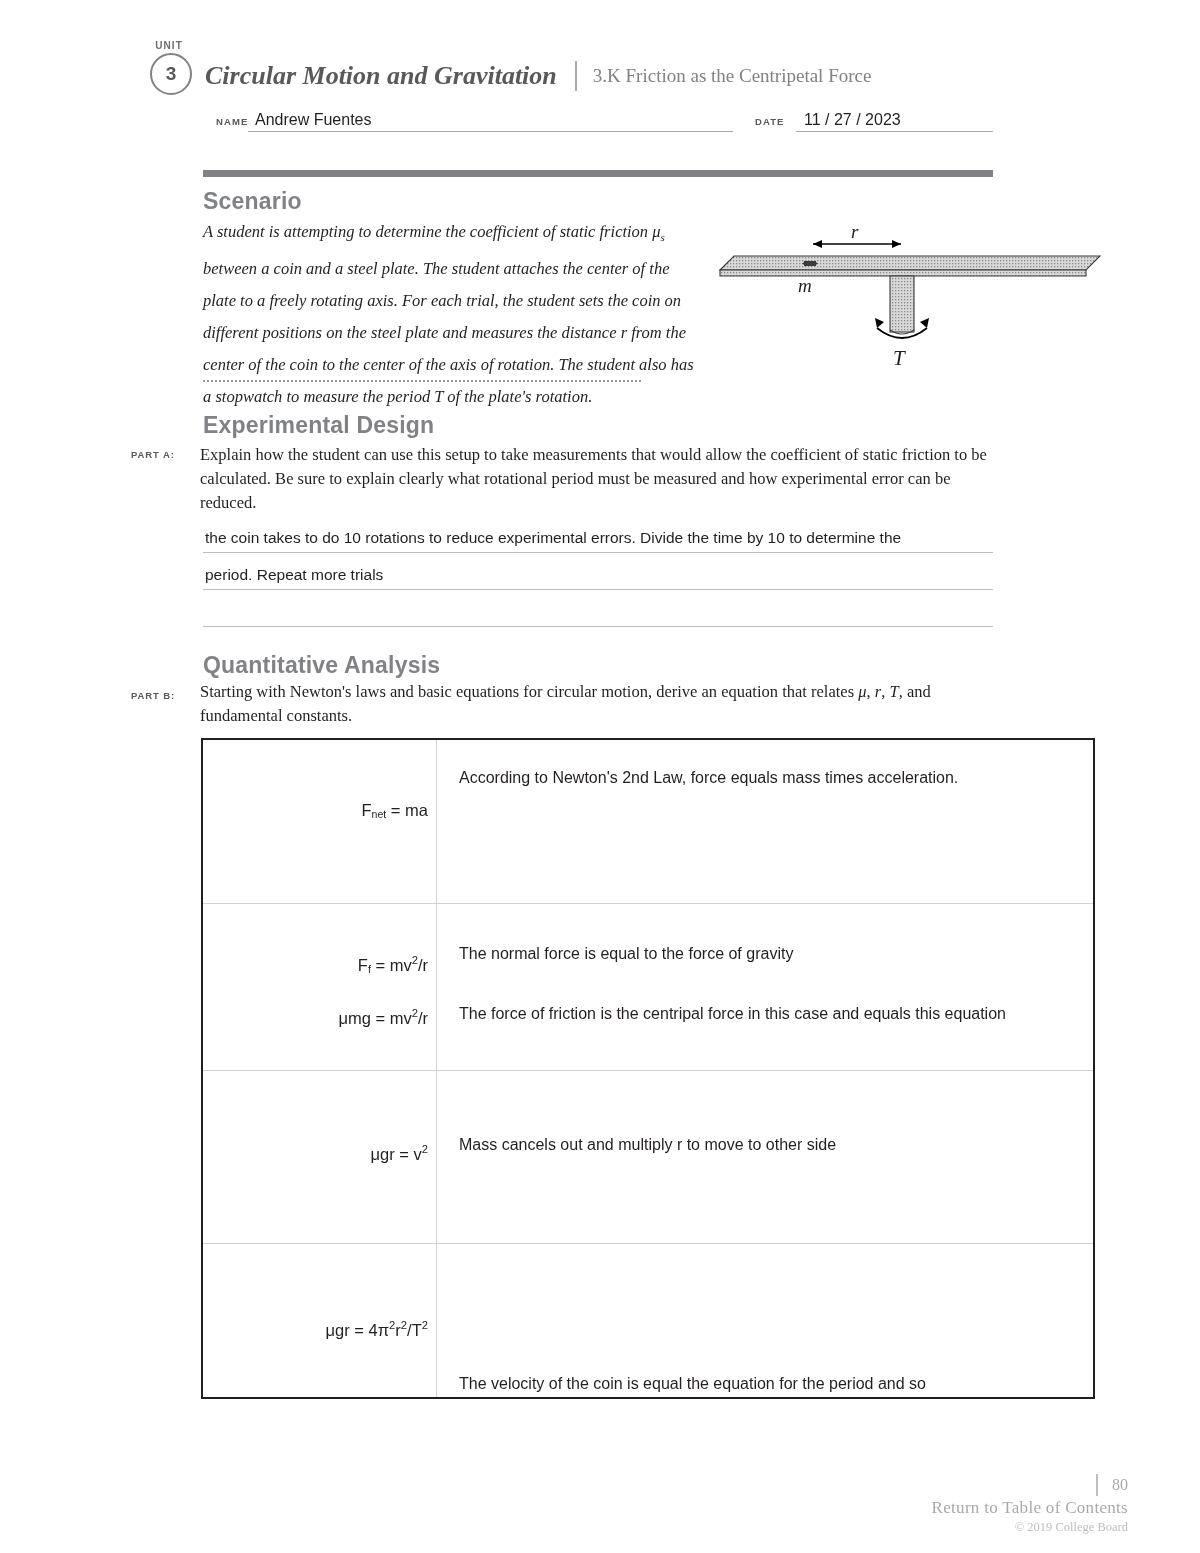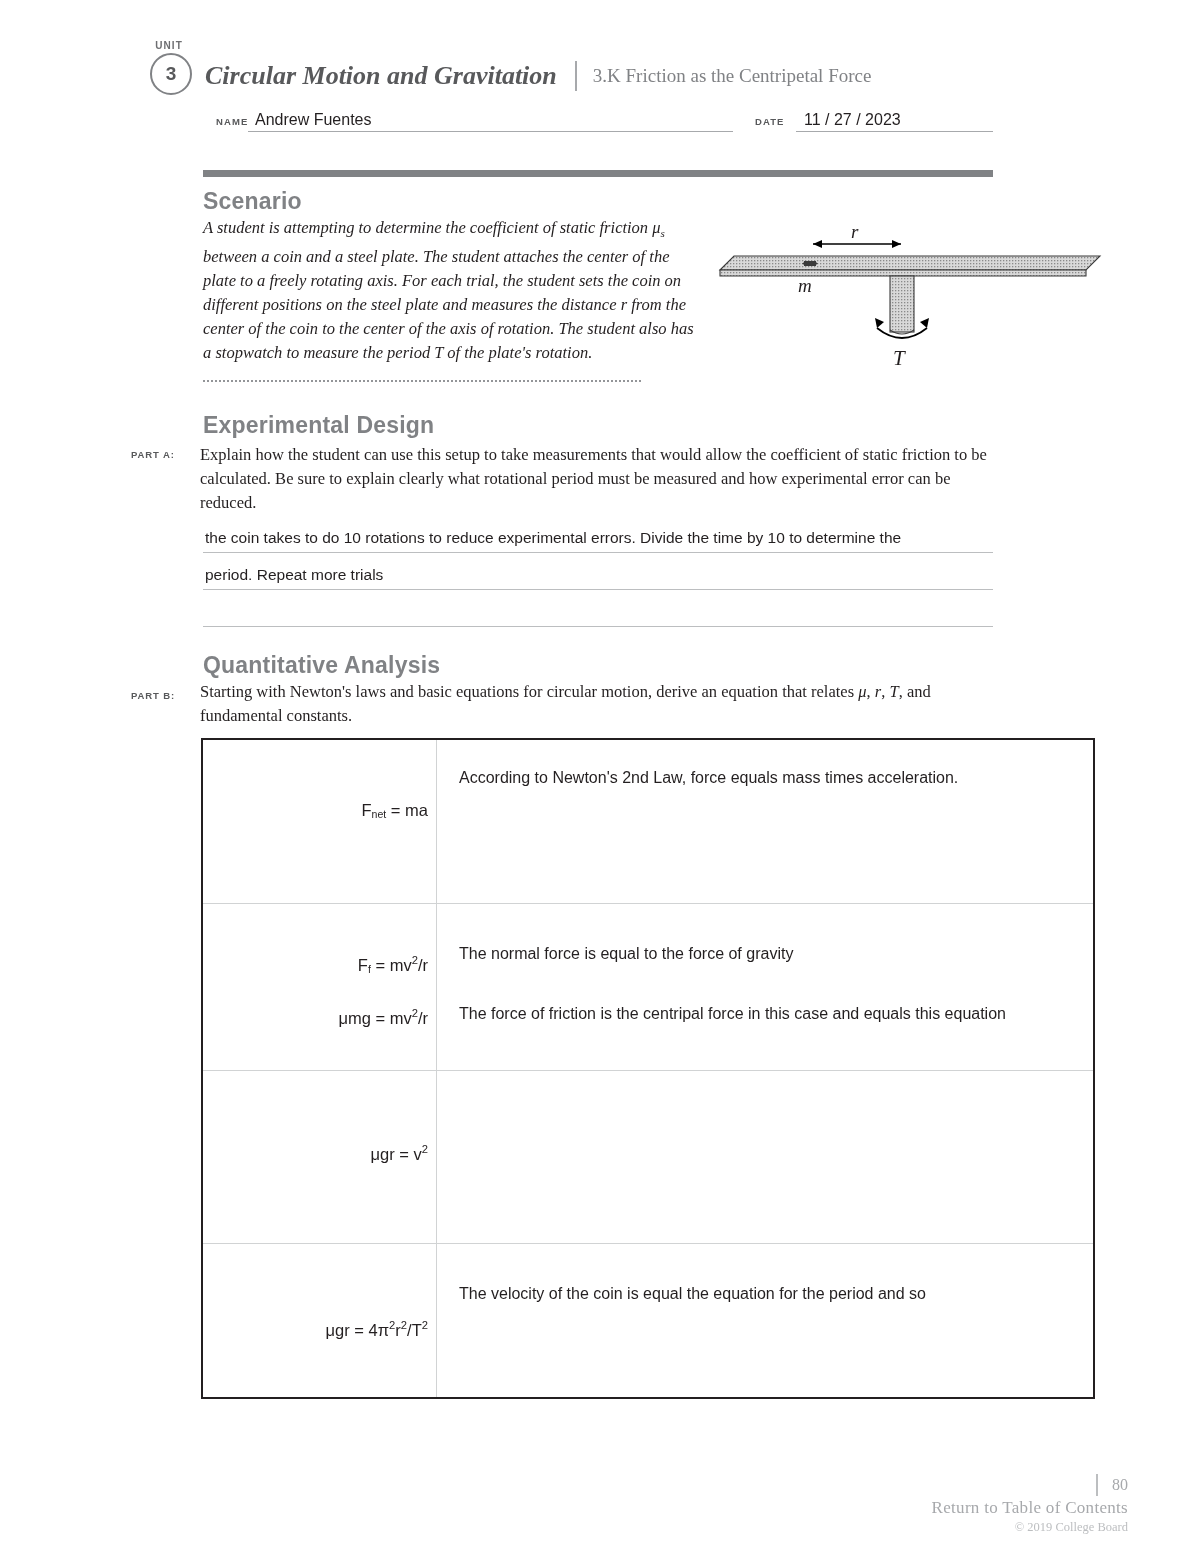--- a/index.html
+++ b/index.html
@@ -139,21 +139,21 @@
   
   #scenario-heading { left: 203px; top: 188px; }
   .scenario-body {
     position: absolute;
     left: 203px;
     top: 216px;
     width: 492px;
     font-family: "Liberation Serif", serif;
     font-style: italic;
     font-size: 16.5px;
-    line-height: 24px;
+    line-height: 32px;
     color: #231f20;
   }
   .scenario-body .sub {
     font-size: 11px;
     vertical-align: sub;
   }
   .dotted-rule {
     position: absolute;
     left: 203px;
     top: 380px;
@@ -252,21 +252,21 @@
     color: #231f20;
     line-height: 1.7;
   }
   .r1 { height: 163px; }
   .r2 { height: 166px; }
   .r3 { height: 172px; }
   .r4 { height: 153px; }
 
   .r2 .cell-eq { justify-content: space-around; padding-top: 34px; padding-bottom: 26px; }
   .r2 .cell-ex { justify-content: space-around; padding-top: 20px; padding-bottom: 26px; }
-  .r4 .cell-ex { justify-content: flex-start; padding-top: 36px; }
+  .r4 .cell-ex { justify-content: flex-end; padding-top: 36px; }
   .r4 .cell-ex .ex-text + .ex-text { margin-top: 12px; }
   .r4 .cell-eq { padding-top: 18px; }
   .r1 .cell-ex { justify-content: flex-start; padding-top: 24px; }
   .r1 .cell-eq { padding-bottom: 22px; }
   .r3 .cell-ex { justify-content: flex-start; padding-top: 60px; }
   .r3 .cell-eq { padding-bottom: 8px; }
 
   sup { font-size: 0.68em; vertical-align: super; }
   sub { font-size: 0.64em; vertical-align: -0.22em; }
 
@@ -406,20 +406,23 @@
     <div class="cell-ex">
       <div class="ex-text">The normal force is equal to the force of gravity</div>
       <div class="ex-text">The force of friction is the centripal force in this case and equals this equation</div>
     </div>
   </div>
 
   <div class="deriv-row r3">
     <div class="cell-eq">
       <div class="eq-text">μgr = v<sup>2</sup></div>
     </div>
+    <div class="cell-ex">
+      <div class="ex-text">Mass cancels out and multiply r to move to other side</div>
+    </div>
   </div>
 
   <div class="deriv-row r4">
     <div class="cell-eq">
       <div class="eq-text">μgr = 4π<sup>2</sup>r<sup>2</sup>/T<sup>2</sup></div>
     </div>
     <div class="cell-ex">
       <div class="ex-text">The velocity of the coin is equal the equation for the period and so</div>
     </div>
   </div>

